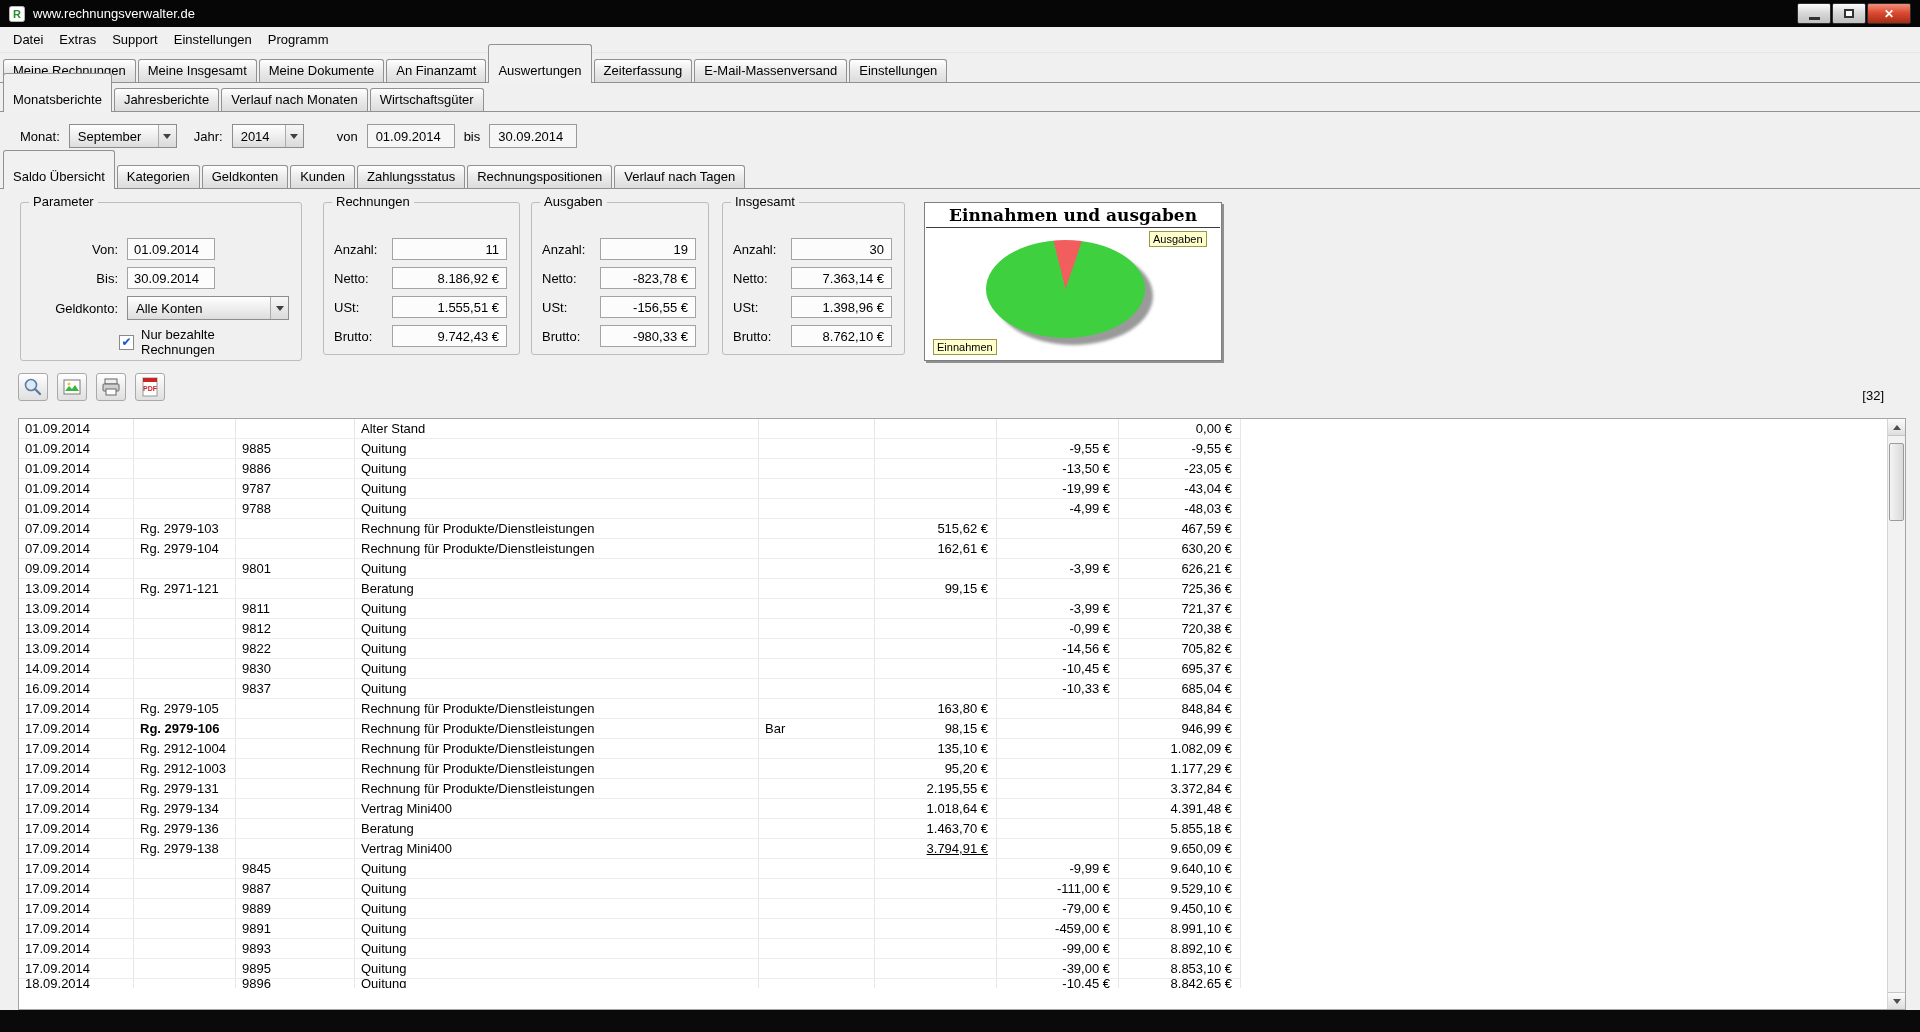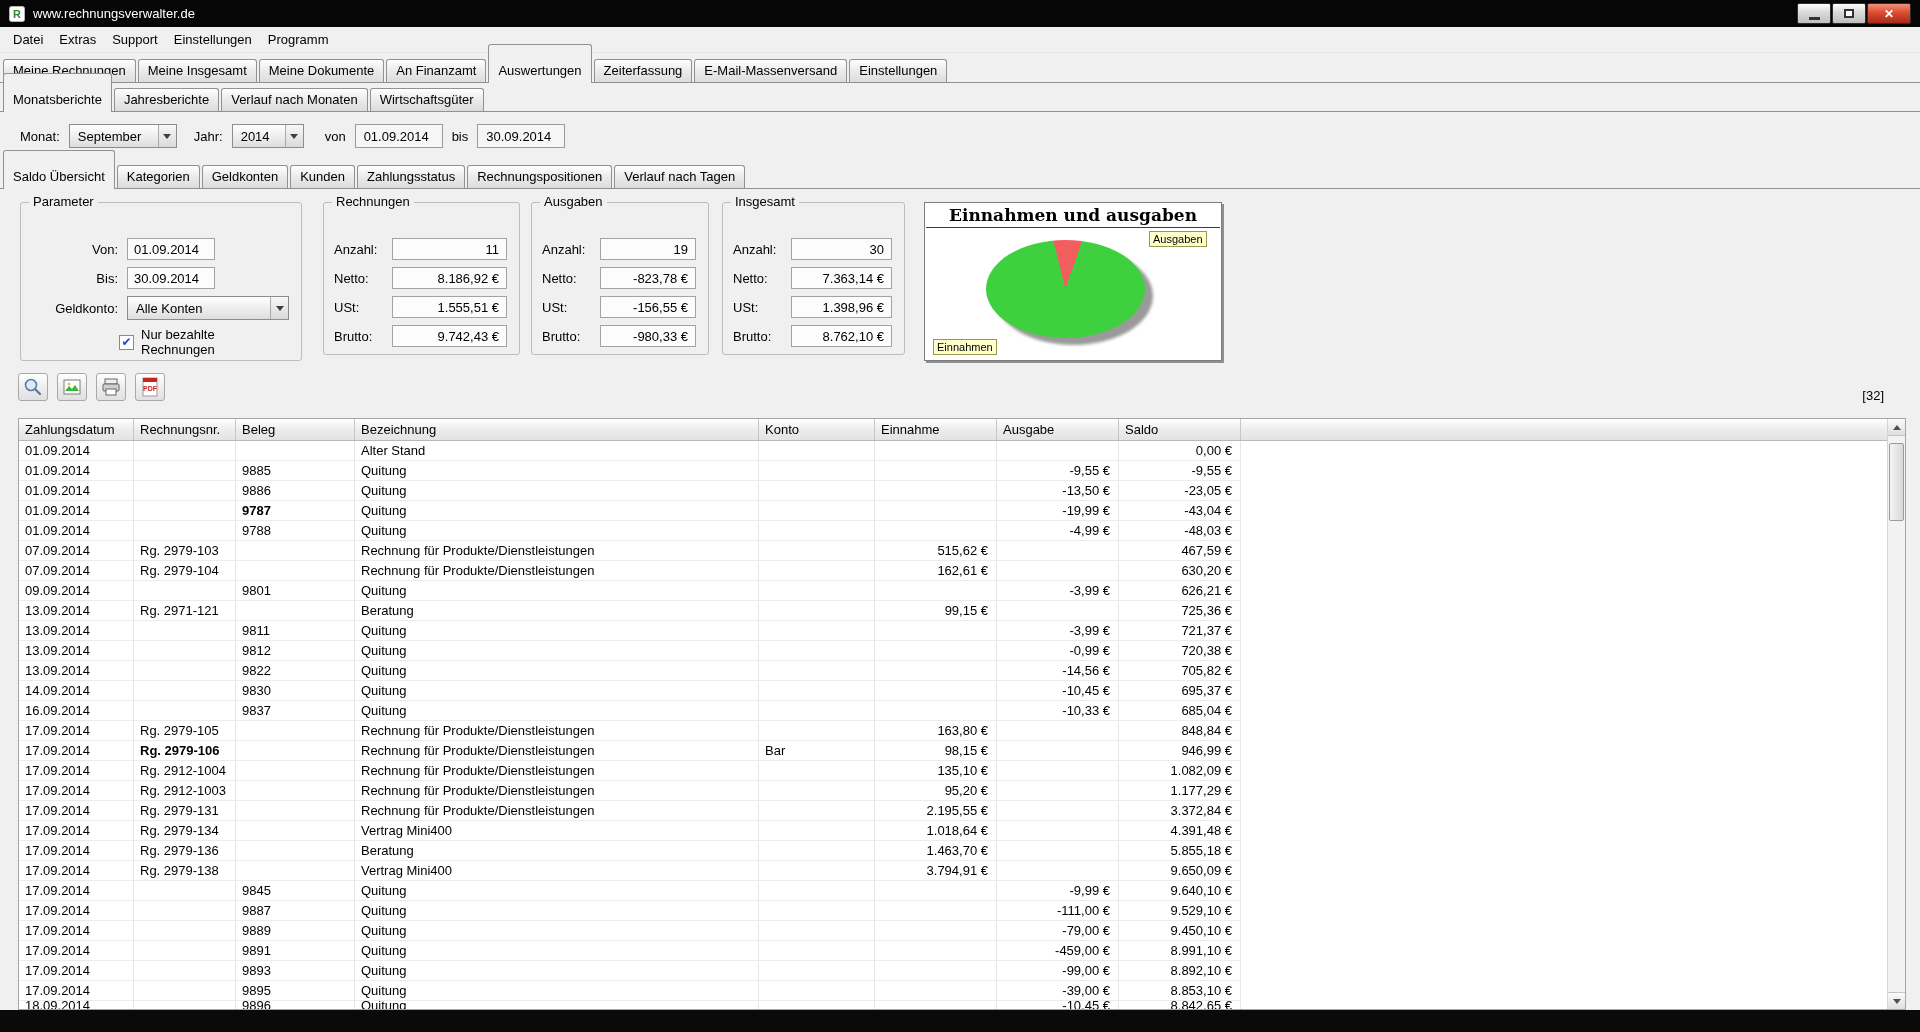--- a/index.html
+++ b/index.html
@@ -149,21 +149,21 @@
         <span class="tri-down"></span>
       </span>
   </div>
   <span style="margin-left:8px">Jahr:</span>
   <div class="combo" style="width:72px">
     <span class="combo-value" style="flex:1">2014</span>
     <span class="combo-arrowbox">
         <span class="tri-down"></span>
       </span>
   </div>
-  <span style="margin-left:12px">von</span>
+  <span style="margin-left:24px">von</span>
   <div class="datebox">01.09.2014</div>
   <span>bis</span>
   <div class="datebox">30.09.2014</div>
 </div>
 
 <div class="tabstrip sub" id="view-tabs">
     <div class="tab active">Saldo Übersicht</div>
     <div class="tab">Kategorien</div>
     <div class="tab">Geldkonten</div>
     <div class="tab">Kunden</div>
@@ -293,30 +293,20 @@
         <rect x="5" y="3" width="14" height="18" fill="#ffffff" stroke="#999"></rect>
         <rect x="5" y="3" width="14" height="4" fill="#cc2222"></rect>
         <text x="12" y="16" font-size="7" font-weight="bold" fill="#cc2222" text-anchor="middle" font-family="Liberation Sans, sans-serif">PDF</text>
       </svg>
     </div>
   </div>
 
   <div class="record-count">[32]</div>
 
   <div class="tablewrap">
-    <div class="thead" id="thead">
-        <div class="th" style="width: 115px;">Zahlungsdatum</div>
-        <div class="th" style="width: 102px;">Rechnungsnr.</div>
-        <div class="th" style="width: 119px;">Beleg</div>
-        <div class="th" style="width: 404px;">Bezeichnung</div>
-        <div class="th" style="width: 116px;">Konto</div>
-        <div class="th" style="width: 122px;">Einnahme</div>
-        <div class="th" style="width: 122px;">Ausgabe</div>
-        <div class="th" style="width: 122px;">Saldo</div>
-      </div>
     <div id="tbody">
         <div class="tr">
           <div class="td" style="width: 115px;">01.09.2014</div>
           <div class="td" style="width: 102px;"></div>
           <div class="td" style="width: 119px;"></div>
           <div class="td" style="width: 404px;">Alter Stand</div>
           <div class="td" style="width: 116px;"></div>
           <div class="td num" style="width: 122px;"></div>
           <div class="td num" style="width: 122px;"></div>
           <div class="td num" style="width: 122px;">0,00 €</div>
@@ -337,21 +327,21 @@
           <div class="td" style="width: 119px;">9886</div>
           <div class="td" style="width: 404px;">Quitung</div>
           <div class="td" style="width: 116px;"></div>
           <div class="td num" style="width: 122px;"></div>
           <div class="td num" style="width: 122px;">-13,50 €</div>
           <div class="td num" style="width: 122px;">-23,05 €</div>
         </div>
         <div class="tr">
           <div class="td" style="width: 115px;">01.09.2014</div>
           <div class="td" style="width: 102px;"></div>
-          <div class="td" style="width: 119px; font-weight: bold;">9787</div>
+          <div class="td" style="width: 119px;">9787</div>
           <div class="td" style="width: 404px;">Quitung</div>
           <div class="td" style="width: 116px;"></div>
           <div class="td num" style="width: 122px;"></div>
           <div class="td num" style="width: 122px;">-19,99 €</div>
           <div class="td num" style="width: 122px;">-43,04 €</div>
         </div>
         <div class="tr">
           <div class="td" style="width: 115px;">01.09.2014</div>
           <div class="td" style="width: 102px;"></div>
           <div class="td" style="width: 119px;">9788</div>
@@ -520,21 +510,21 @@
           <div class="td num" style="width: 122px;">1.463,70 €</div>
           <div class="td num" style="width: 122px;"></div>
           <div class="td num" style="width: 122px;">5.855,18 €</div>
         </div>
         <div class="tr">
           <div class="td" style="width: 115px;">17.09.2014</div>
           <div class="td" style="width: 102px;">Rg. 2979-138</div>
           <div class="td" style="width: 119px;"></div>
           <div class="td" style="width: 404px;">Vertrag Mini400</div>
           <div class="td" style="width: 116px;"></div>
-          <div class="td num" style="width: 122px;">3.794,91 €</div>
+          <div class="td num" style="width: 122px; text-decoration: underline;">3.794,91 €</div>
           <div class="td num" style="width: 122px;"></div>
           <div class="td num" style="width: 122px;">9.650,09 €</div>
         </div>
         <div class="tr">
           <div class="td" style="width: 115px;">17.09.2014</div>
           <div class="td" style="width: 102px;"></div>
           <div class="td" style="width: 119px;">9845</div>
           <div class="td" style="width: 404px;">Quitung</div>
           <div class="td" style="width: 116px;"></div>
           <div class="td num" style="width: 122px;"></div>

